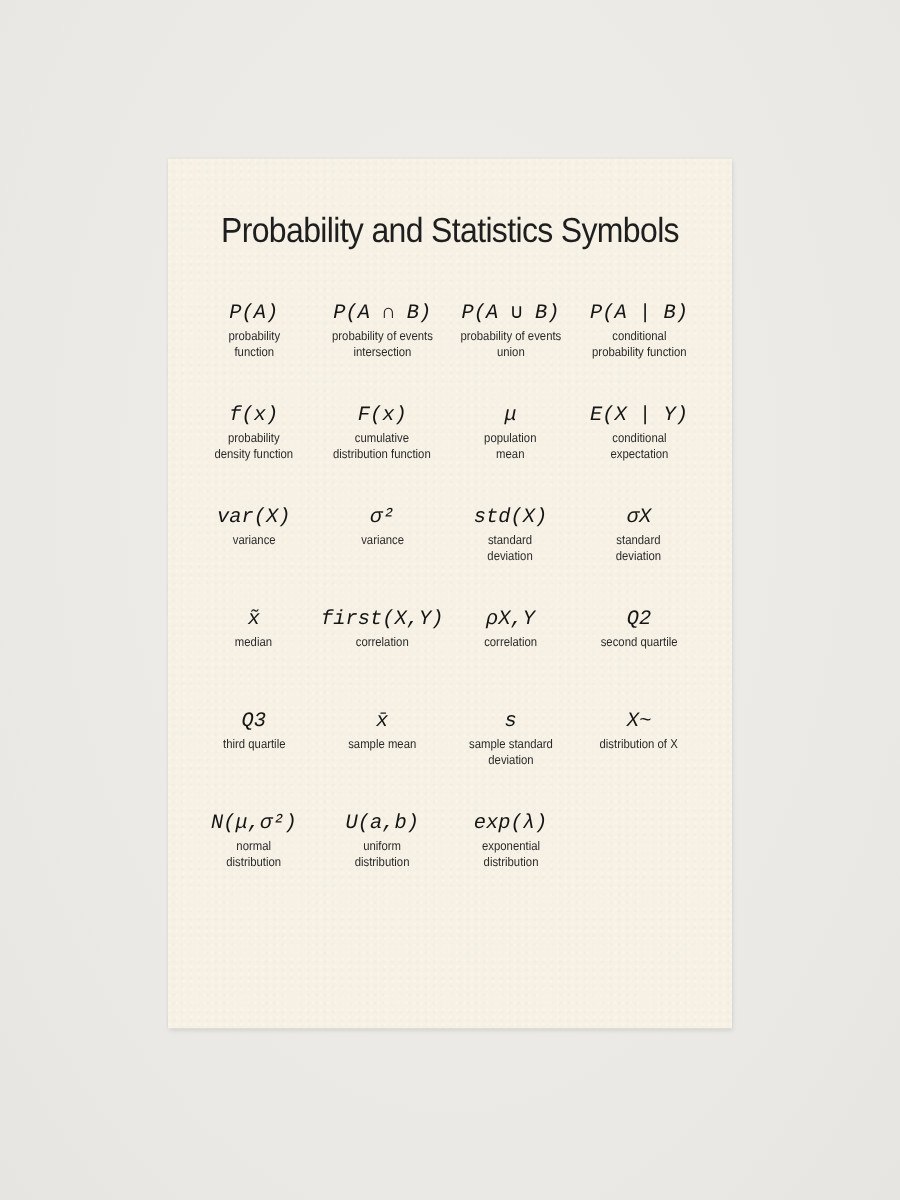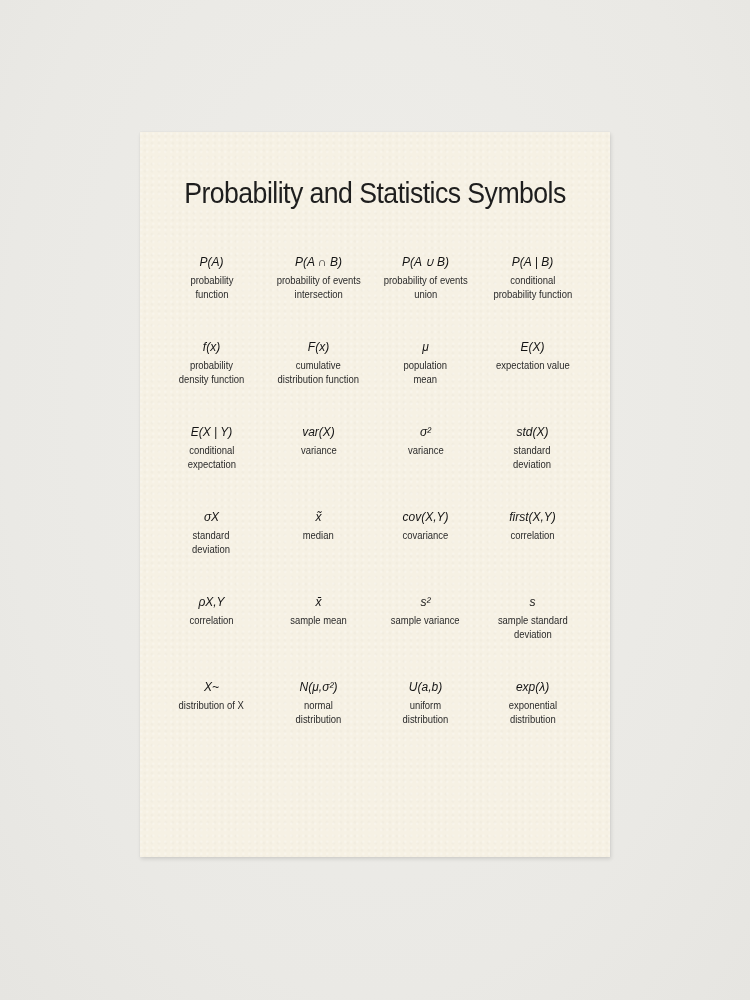--- a/index.html
+++ b/index.html
@@ -56,23 +56,23 @@
       grid-template-columns: repeat(4, 107px);
       grid-auto-rows: 85px;
     }
     .cell {
       display: flex;
       flex-direction: column;
       align-items: center;
       text-align: center;
     }
     .symbol {
-      font-family: Liberation Sans, sans-serif;
+      font-family: Liberation Mono, monospace;
       font-style: italic;
-      font-size: 12px;
+      font-size: 17px;
       color: #151515;
       line-height: 24px;
       height: 24px;
       white-space: nowrap;
     }
     .label {
       font-family: "Liberation Sans", sans-serif;
       font-size: 10.5px;
       color: #2a2a2a;
       line-height: 13.5px;
@@ -119,24 +119,20 @@
     <div class="cell">
       <div class="symbol">F(x)</div>
       <div class="label">cumulative
 distribution function</div>
     </div>
     <div class="cell">
       <div class="symbol">μ</div>
       <div class="label">population
 mean</div>
     </div>
-    <div class="cell">
-      <div class="symbol">E(X)</div>
-      <div class="label">expectation value</div>
-    </div>
 
     <div class="cell">
       <div class="symbol">E(X | Y)</div>
       <div class="label">conditional
 expectation</div>
     </div>
     <div class="cell">
       <div class="symbol">var(X)</div>
       <div class="label">variance</div>
     </div>
@@ -153,40 +149,40 @@
     <div class="cell">
       <div class="symbol">σX</div>
       <div class="label">standard
 deviation</div>
     </div>
     <div class="cell">
       <div class="symbol">x̃</div>
       <div class="label">median</div>
     </div>
     <div class="cell">
-      <div class="symbol">cov(X,Y)</div>
-      <div class="label">covariance</div>
-    </div>
-    <div class="cell">
       <div class="symbol">first(X,Y)</div>
       <div class="label">correlation</div>
     </div>
 
     <div class="cell">
       <div class="symbol">ρX,Y</div>
       <div class="label">correlation</div>
     </div>
+    <div class="cell">
+      <div class="symbol">Q2</div>
+      <div class="label">second quartile</div>
+    </div>
+    <div class="cell">
+      <div class="symbol">Q3</div>
+      <div class="label">third quartile</div>
+    </div>
 
     <div class="cell">
       <div class="symbol">x̄</div>
       <div class="label">sample mean</div>
-    </div>
-    <div class="cell">
-      <div class="symbol">s²</div>
-      <div class="label">sample variance</div>
     </div>
     <div class="cell">
       <div class="symbol">s</div>
       <div class="label">sample standard
 deviation</div>
     </div>
 
     <div class="cell">
       <div class="symbol">X~</div>
       <div class="label">distribution of X</div>

